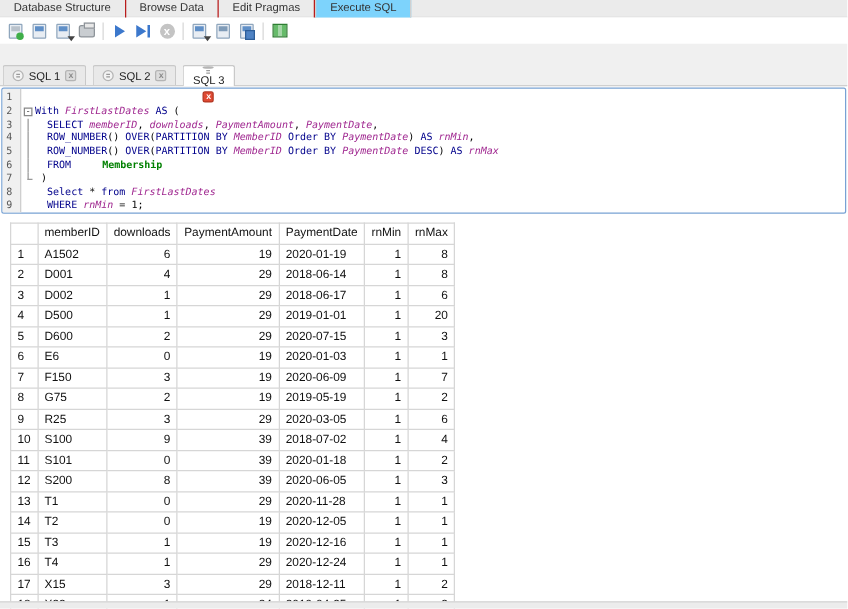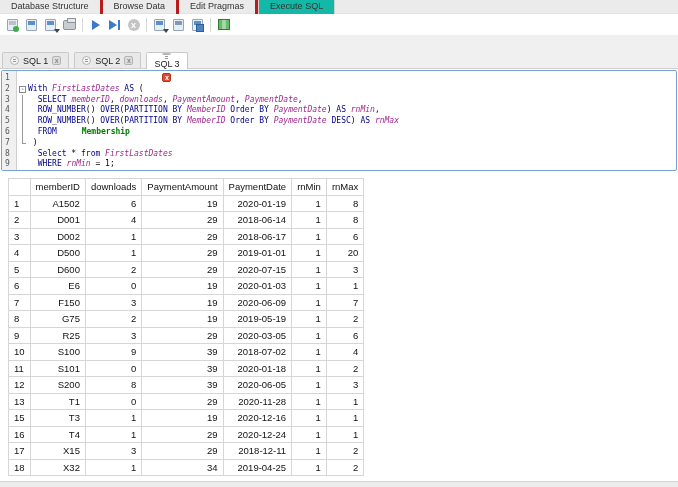--- a/index.html
+++ b/index.html
@@ -2,22 +2,22 @@
 <html><head>
 <meta charset="utf-8">
 <style>
   * { margin:0; padding:0; box-sizing:border-box; }
   html,body { width:678px; height:487px; overflow:hidden; }
   body { font-family:"Liberation Sans", sans-serif; background:#fff; position:relative; }
 
   
   .main-tabs { display:flex; height:14px; background:#ebebeb; border-bottom:1px solid #e3e3e3; }
   .main-tab { font-size:9px; color:#333; padding:0 11px; line-height:13px; height:14px;
-              border-right:3px solid #b91c1c; cursor:default; }
-  .main-tab.active { background:#14b8a6; border-right:1px solid #d0d0d0; border-left:1px solid #d0d0d0; }
+              border-right:1px solid #b91c1c; cursor:default; }
+  .main-tab.active { background:#7dd3fc; border-right:1px solid #d0d0d0; border-left:1px solid #d0d0d0; }
   .main-tabs .filler { flex:1; }
 
   
   .toolbar { height:21px; display:flex; align-items:center; background:#fff; padding-left:3px; }
   .tbtn { width:19px; height:17px; display:flex; align-items:center; justify-content:center; position:relative; }
   .tsep { width:1px; height:14px; background:#d8d8d8; margin:0 3px; }
   .doc { width:11px; height:12px; background:#e8edf3; border:1px solid #8fa6bd; border-radius:1px; position:relative; }
   .doc::before { content:""; position:absolute; left:1px; right:1px; top:1px; height:4px; background:#5f8fc7; }
   .doc.green::before { background:#b9c2cb; }
   .doc.green::after { content:""; position:absolute; right:-2px; bottom:-2px; width:6px; height:6px; border-radius:50%; background:#3fae49; }
@@ -60,21 +60,21 @@
   .code div { height:10.8px; line-height:10.8px; }
   .kw { color:#00008b; font-weight:normal; }
   .id { color:#a02890;font-style:italic; }
   .tbl { color:#008000; font-weight:bold;margin-left:20px; }
 
   
   .grid-wrap { margin:7px 0 0 8px; }
   table.grid { border-collapse:collapse; font-size:9.5px; color:#111; }
   table.grid th, table.grid td { border:1px solid #d6d6d6; height:16.5px; padding:0 5px; font-weight:normal; white-space:nowrap; }
   table.grid th { text-align:center; background:#fff; }
-  td.al { text-align:right; } td.ar { text-align:right; }
+  td.al { text-align:left; } td.ar { text-align:right; }
   td.rownum { text-align:left; padding:0 3px; min-width:13px; }
 
   .bottom-strip { position:absolute; left:0; right:0; bottom:0; height:6px; background:#ececec; border-top:1px solid #d4d4d4; }
 </style>
 </head>
 <body>
 
 <div class="main-tabs" id="mainTabs">
     <div class="main-tab">Database Structure</div>
     <div class="main-tab">Browse Data</div>
@@ -298,20 +298,29 @@
         <tr>
           <td class="rownum">13</td>
           <td class="al">T1</td>
           <td class="ar">0</td>
           <td class="ar">29</td>
           <td class="al">2020-11-28</td>
           <td class="ar">1</td>
           <td class="ar">1</td>
         </tr>
         <tr>
+          <td class="rownum">14</td>
+          <td class="al">T2</td>
+          <td class="ar">0</td>
+          <td class="ar">19</td>
+          <td class="al">2020-12-05</td>
+          <td class="ar">1</td>
+          <td class="ar">1</td>
+        </tr>
+        <tr>
           <td class="rownum">15</td>
           <td class="al">T3</td>
           <td class="ar">1</td>
           <td class="ar">19</td>
           <td class="al">2020-12-16</td>
           <td class="ar">1</td>
           <td class="ar">1</td>
         </tr>
         <tr>
           <td class="rownum">16</td>

